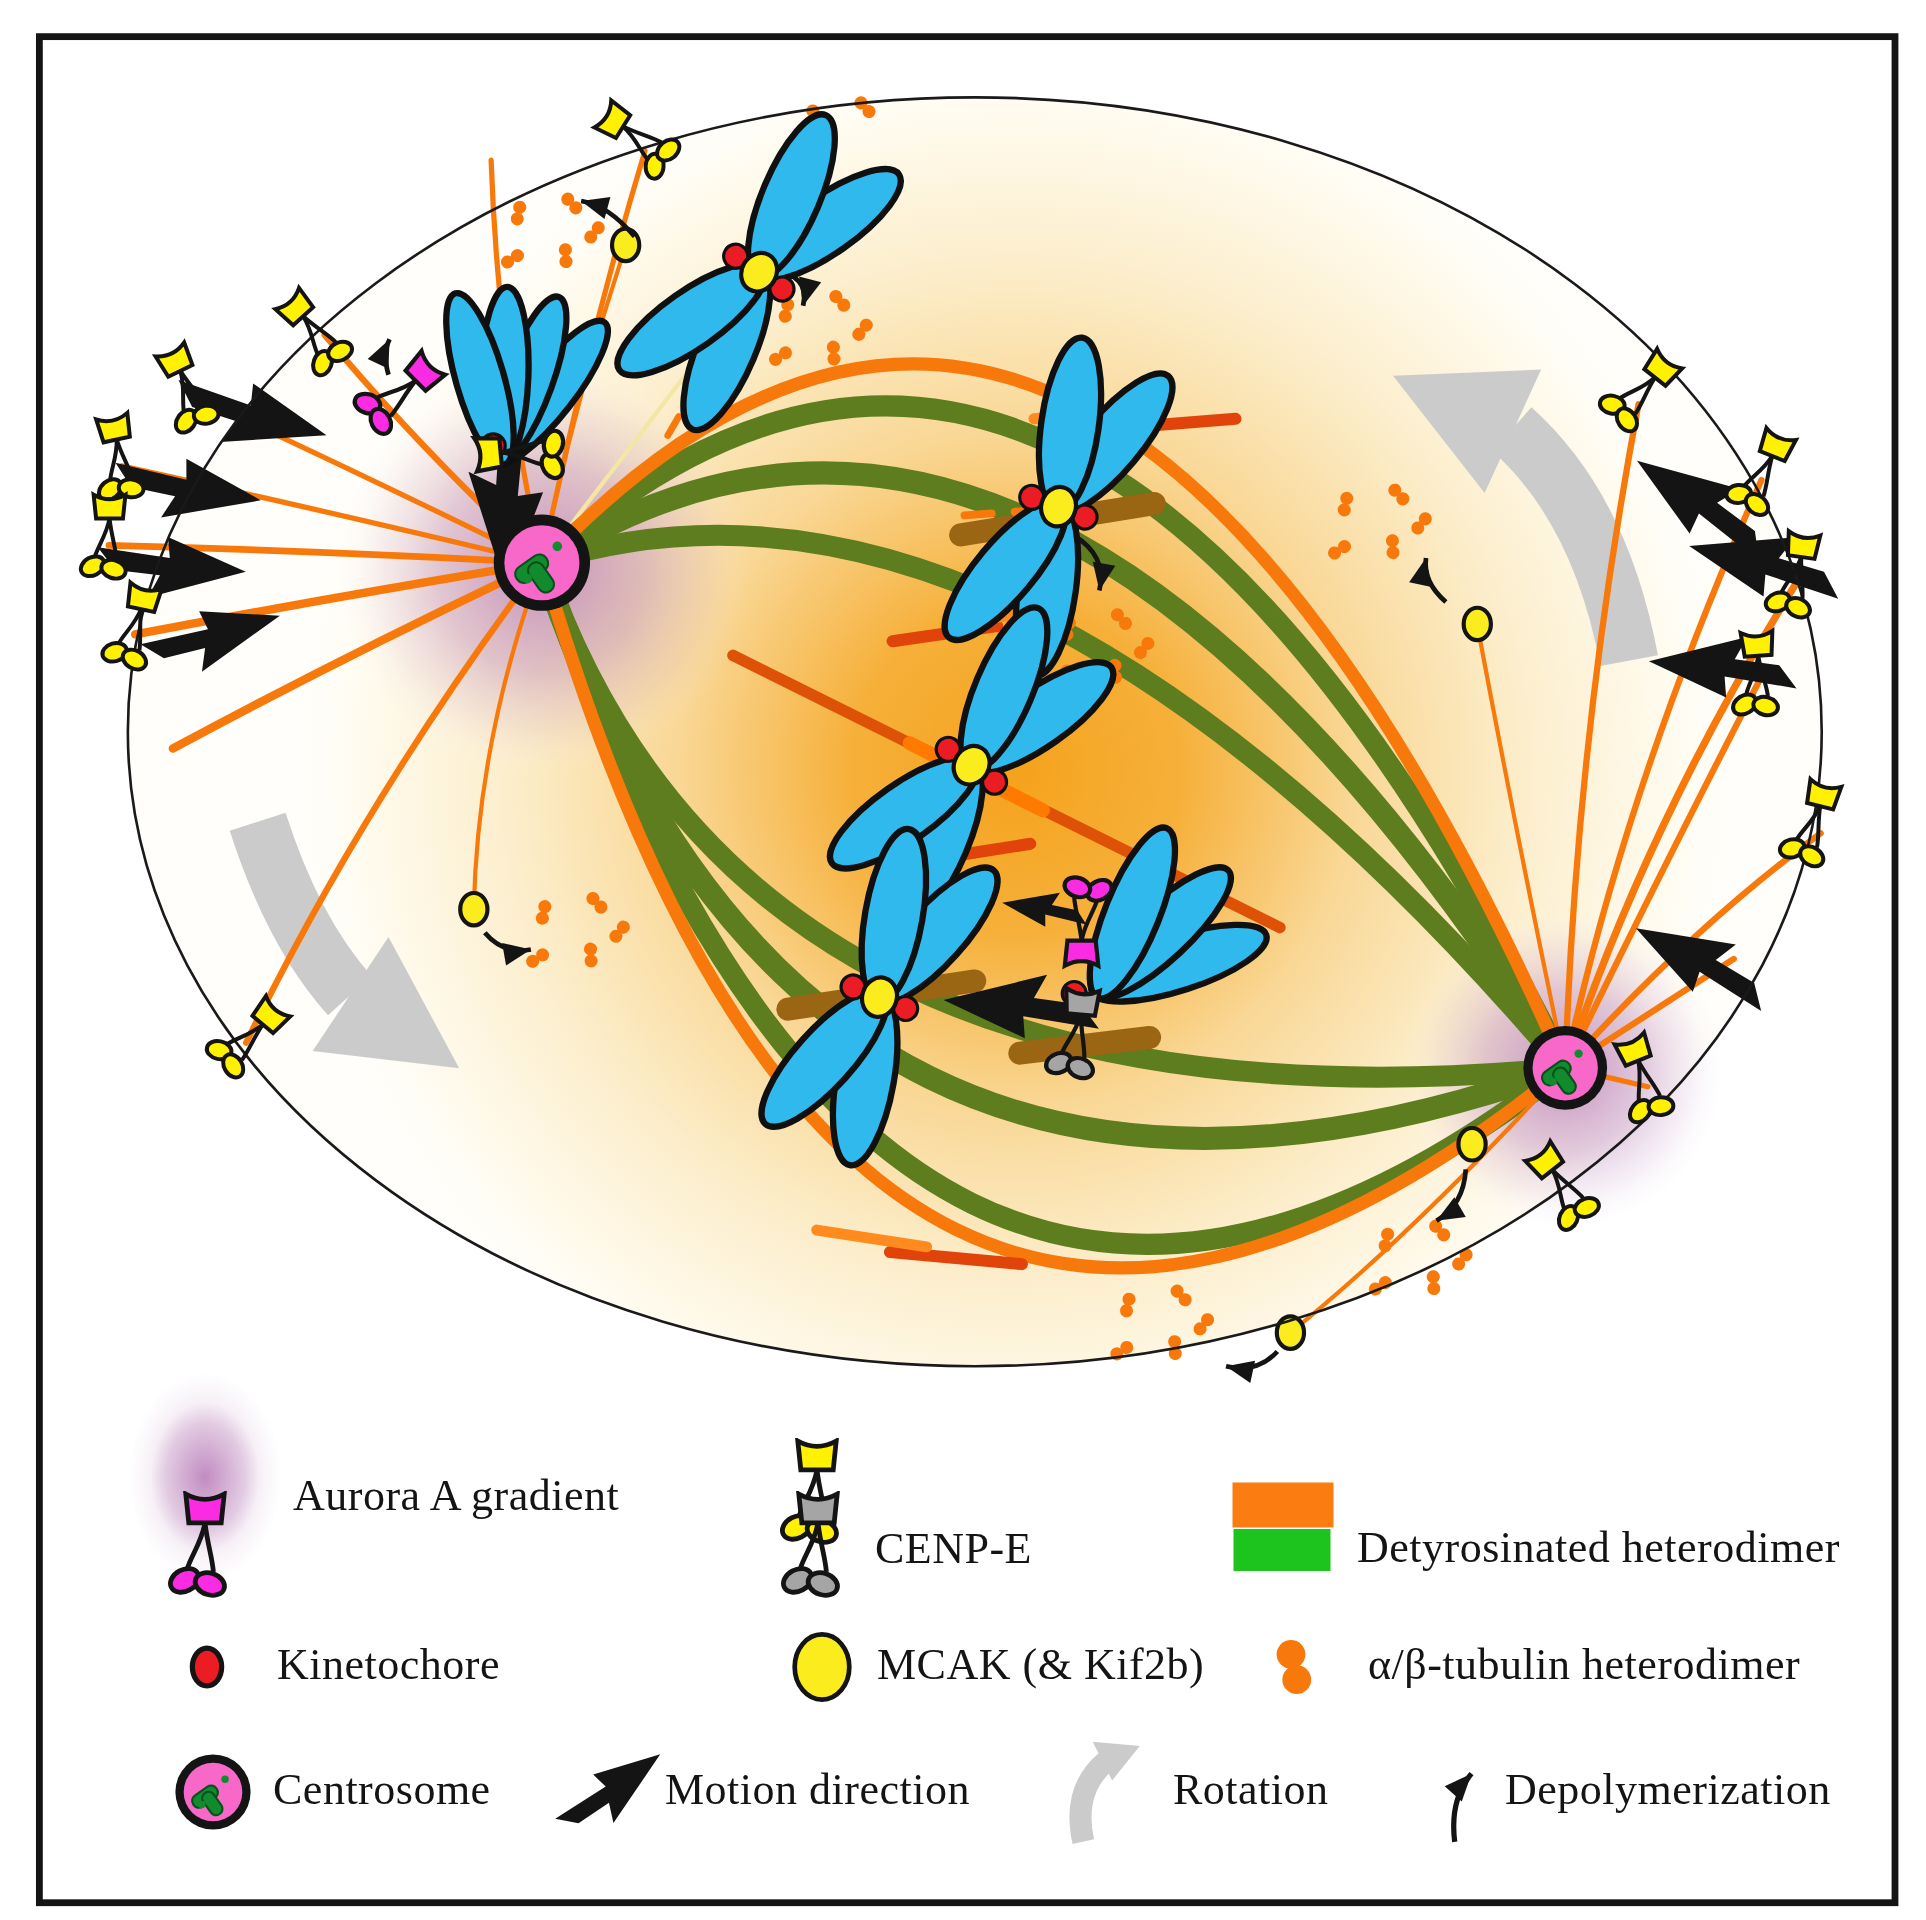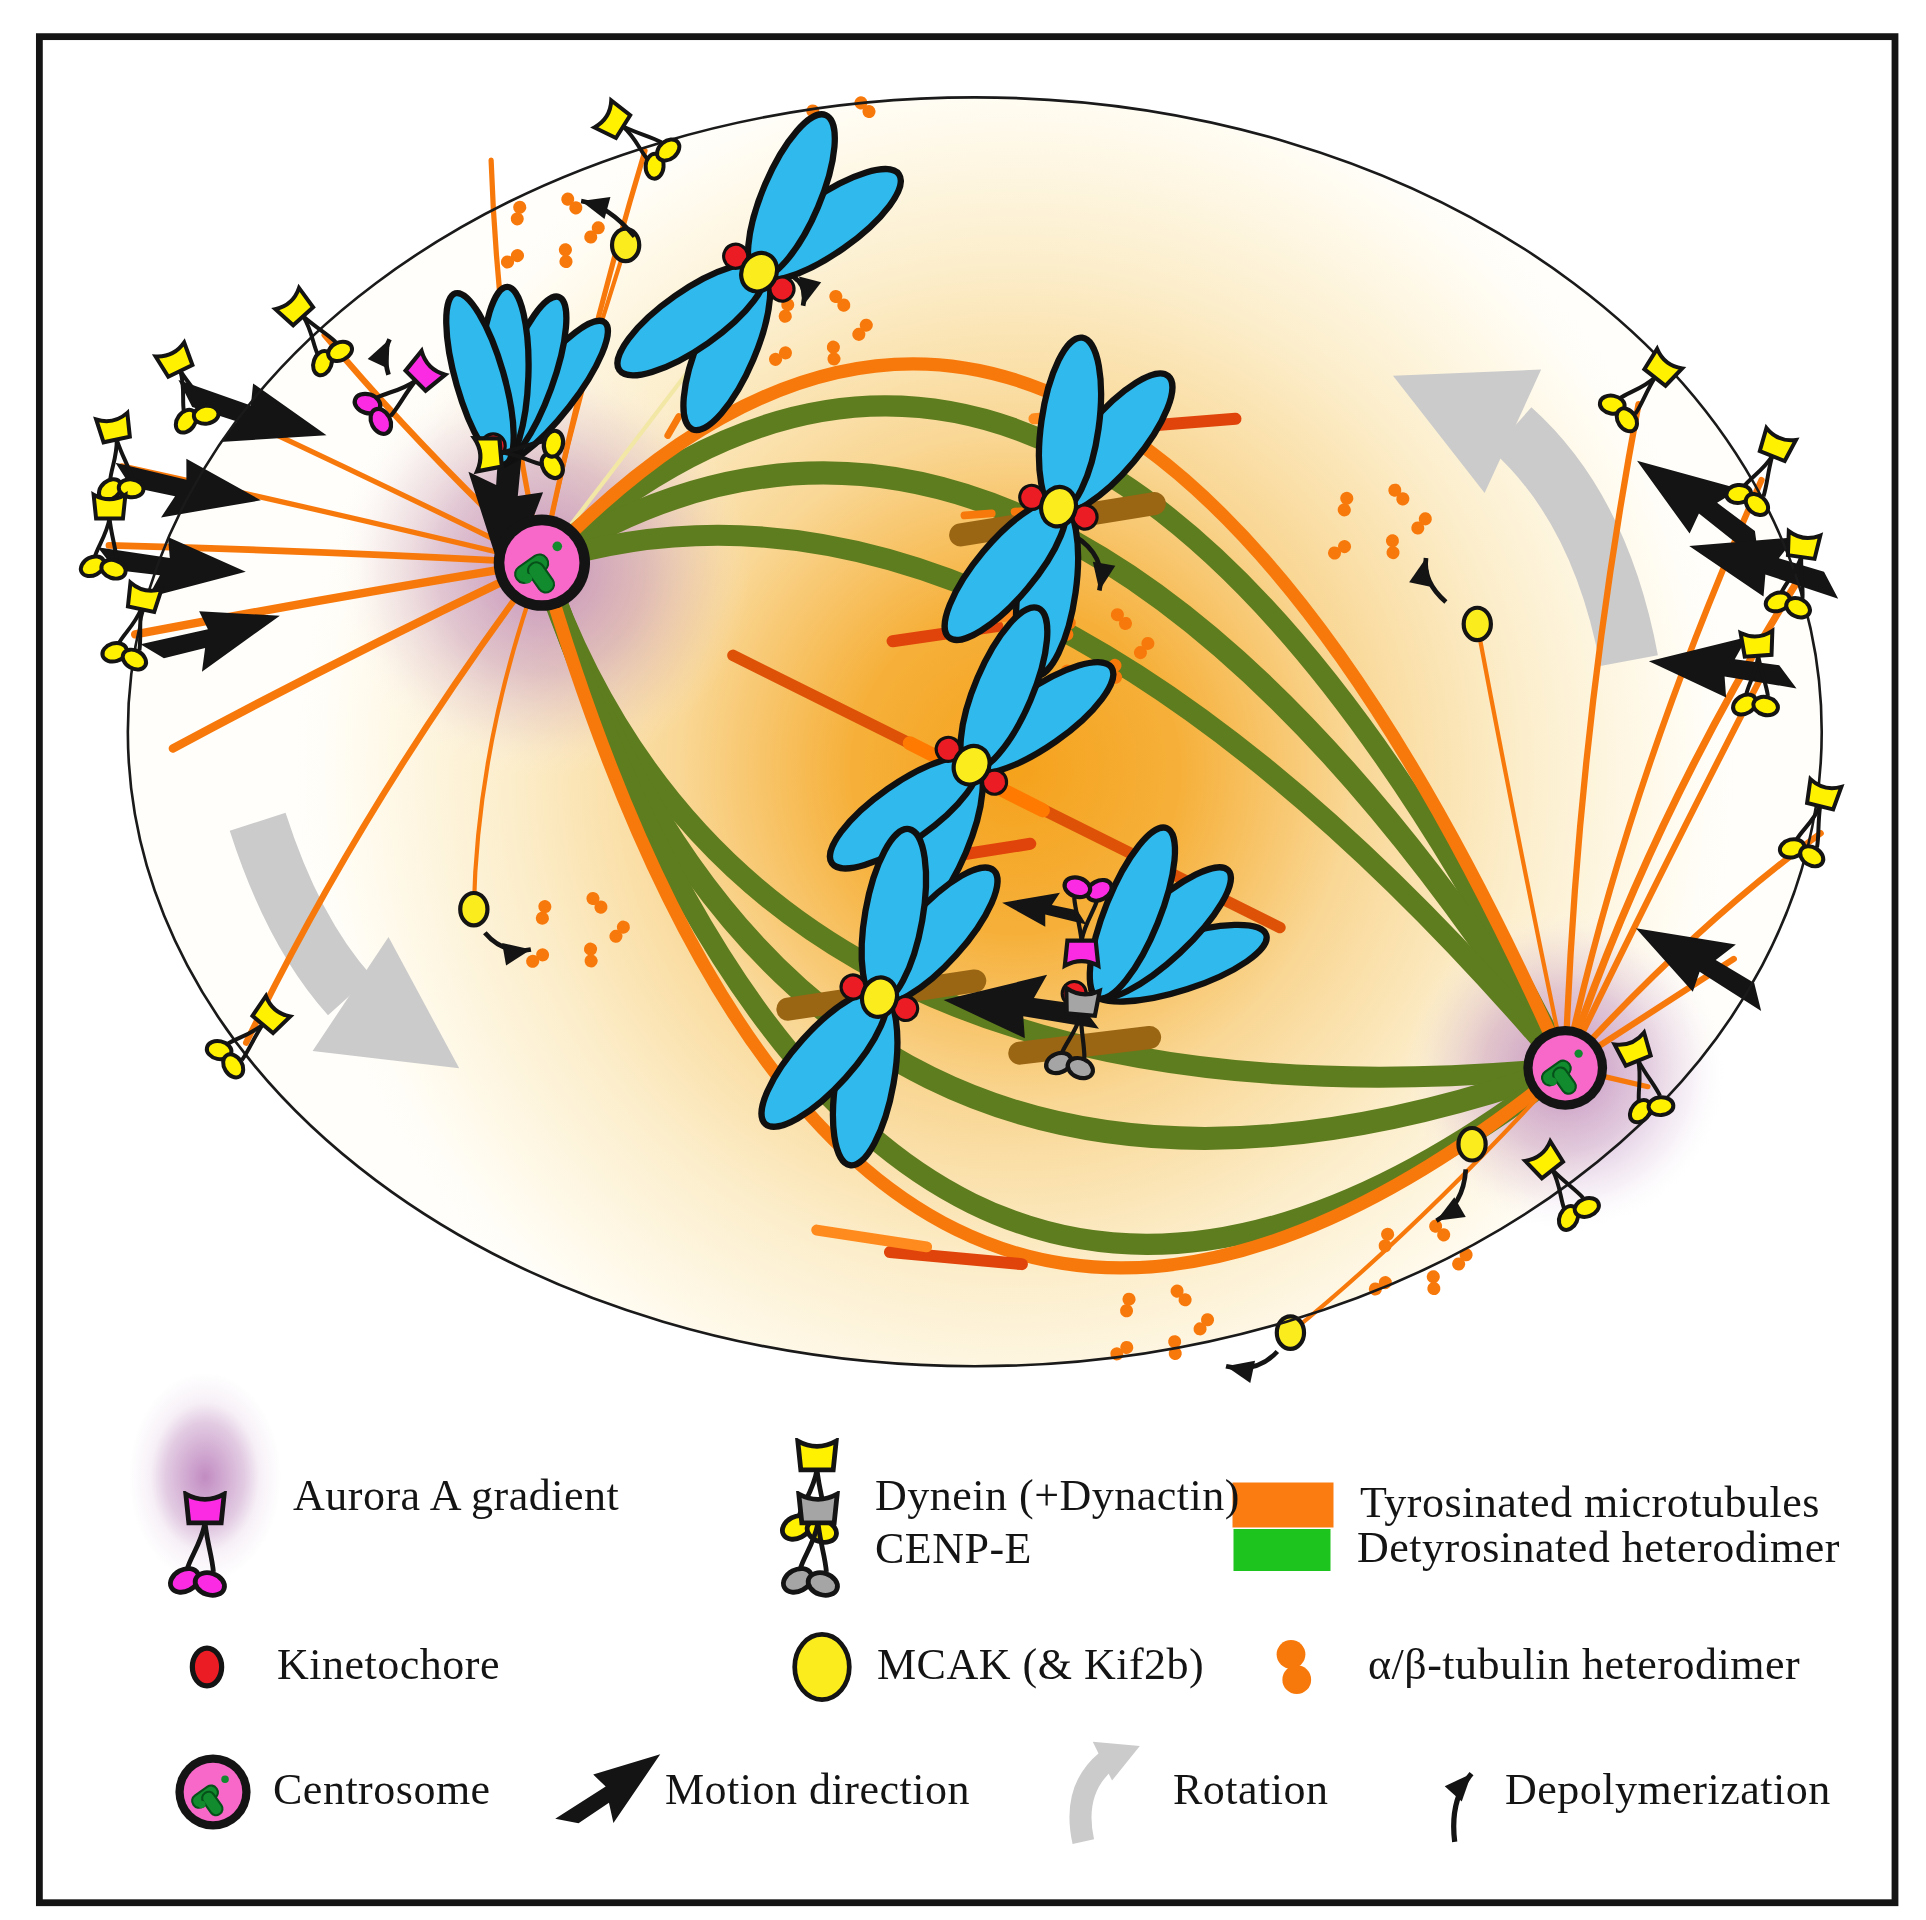--- a/index.html
+++ b/index.html
@@ -599,22 +599,20 @@
   <svg class="licon" style="left:1099px;top:1792px" width="126" height="136" viewBox="-120 -130 240 260">
       <path d="M-30,95 Q-52,-5 15,-60" fill="none" stroke="#CBCBCB" stroke-width="42"></path>
             <polygon points="78,-88 -12,-96 25,-22" fill="#CBCBCB"></polygon>
     </svg>
   <svg class="licon" style="left:1461px;top:1792px" width="105" height="126" viewBox="-100 -120 200 240">
       <path d="M-12,95 Q-22,15 20,-35" fill="none" stroke="#141414" stroke-width="10"></path>
       <polygon points="20.0,-35.0 1.4,18.3 -31.0,-11.0" fill="#141414"></polygon>
     </svg>
 
   <span class="lbl" style="left:293px;top:1498px">Aurora A gradient</span>
-  <span class="lbl" style="left:875px;top:1498px">Dynein (+Dynactin)</span>
-  <span class="lbl" style="left:1360px;top:1505px">Tyrosinated microtubules</span>
   <span class="lbl" style="left:875px;top:1551px">CENP-E</span>
   <span class="lbl" style="left:1357px;top:1550px">Detyrosinated heterodimer</span>
   <span class="lbl" style="left:277px;top:1667px">Kinetochore</span>
   <span class="lbl" style="left:877px;top:1667px">MCAK (&amp; Kif2b)</span>
   <span class="lbl" style="left:1368px;top:1667px">α/β-tubulin heterodimer</span>
   <span class="lbl" style="left:273px;top:1792px">Centrosome</span>
   <span class="lbl" style="left:665px;top:1792px">Motion direction</span>
   <span class="lbl" style="left:1173px;top:1792px">Rotation</span>
   <span class="lbl" style="left:1505px;top:1792px">Depolymerization</span>
 </div>

